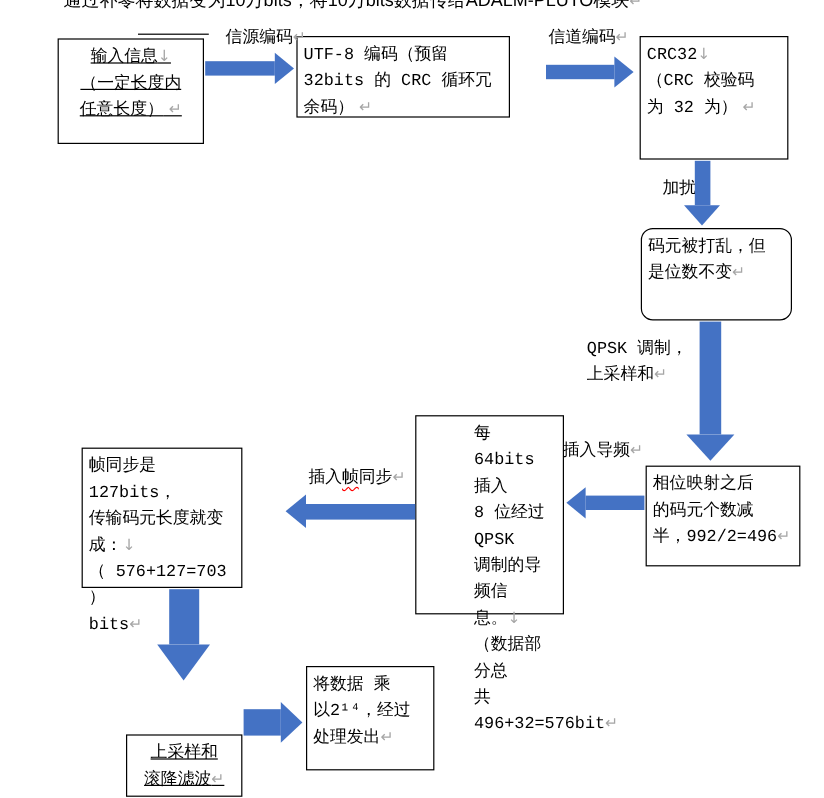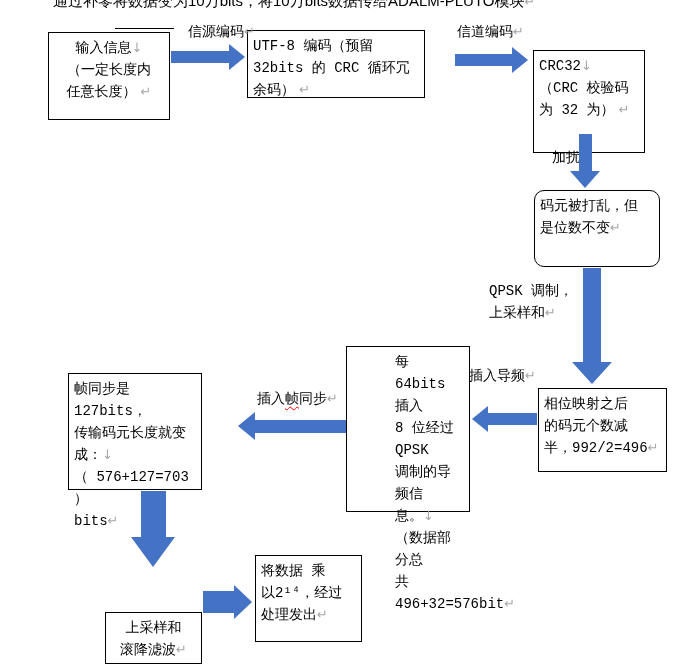--- a/index.html
+++ b/index.html
@@ -12,21 +12,21 @@
   .doc-title{
     position:absolute;left:53px;top:-8px;width:640px;
     font-family:"Liberation Sans","DejaVu Sans",sans-serif;
     font-size:15px;line-height:17px;white-space:nowrap;
   }
   .fbox{
     position:absolute;box-sizing:border-box;
     border:1.5px solid var(--border);background:#fff;
     font-size:14px;line-height:22px;padding:4px 5px;
   }
-  .fbox.center{text-align:center;}
+  .fbox.center{text-align:center;text-decoration:underline;}
   .flabel{
     position:absolute;font-size:14px;line-height:21px;white-space:nowrap;
   }
   .run{white-space:pre-wrap;}
   .mark{
     color:var(--mark);
     font-family:"DejaVu Sans",sans-serif;font-size:13px;
   }
   .sq{
     text-decoration:underline wavy var(--squiggle);
@@ -52,21 +52,21 @@
   <div class="connector" style="left:115px;top:28px;width:59px;"></div>
 
   <div class="fbox center" style="left:48px;top:32px;width:122px;height:88px;"><span class="run">输入信息</span><span class="mark">↓</span><span class="run">
 （一定长度内
 任意长度）</span><span class="mark"> ↵</span></div>
 
   <div class="fbox" style="left:247px;top:30px;width:178px;height:68px;"><span class="run">UTF-8 编码（预留
 32bits 的 CRC 循环冗
 余码）</span><span class="mark"> ↵</span></div>
 
-  <div class="fbox" style="left:533px;top:30px;width:112px;height:103px;margin-top:20px;"><span class="run">CRC32</span><span class="mark">↓</span><span class="run">
+  <div class="fbox" style="left:533px;top:30px;width:124px;height:103px;"><span class="run">CRC32</span><span class="mark">↓</span><span class="run">
 （CRC 校验码
 为 32 为）</span><span class="mark"> ↵</span></div>
 
   <div class="fbox" style="left:534px;top:190px;width:126px;height:77px;border-radius:10px;"><span class="run">码元被打乱，但
 是位数不变</span><span class="mark">↵</span></div>
 
   <div class="fbox" style="left:538px;top:388px;width:129px;height:84px;"><span class="run">相位映射之后
 的码元个数减
 半，992/2=496</span><span class="mark">↵</span></div>
 

